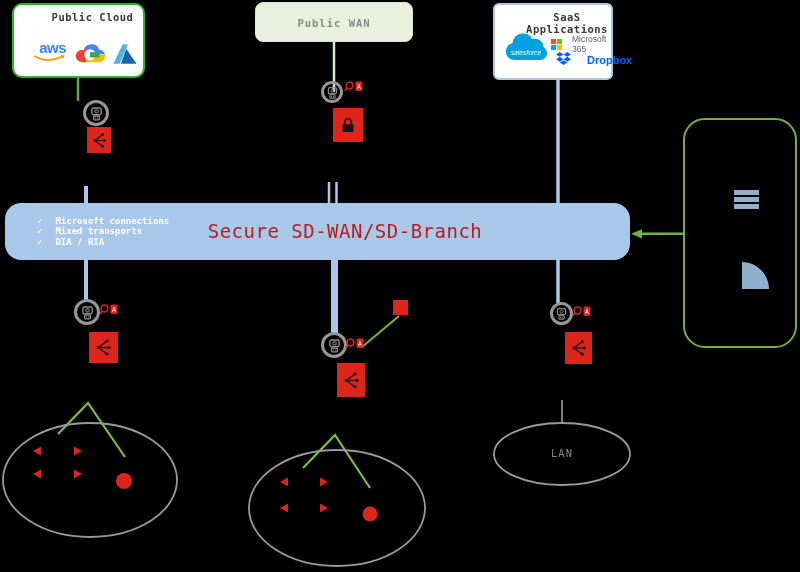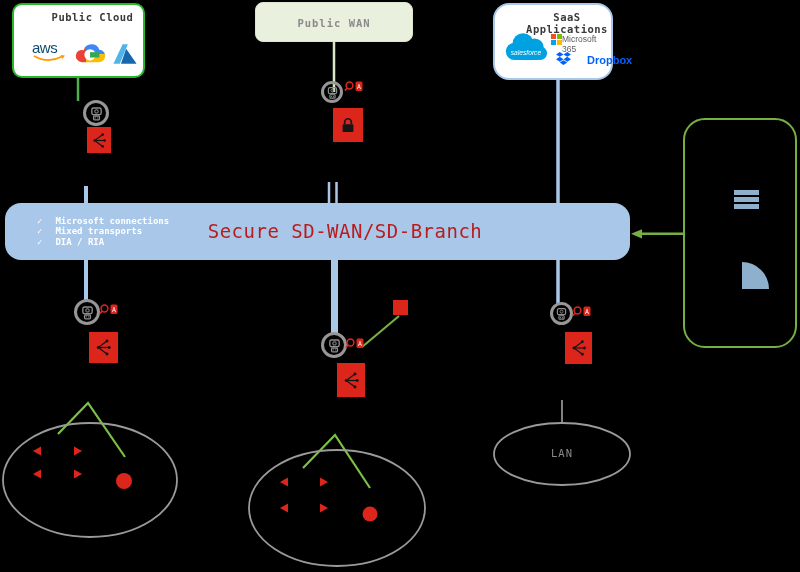--- a/index.html
+++ b/index.html
@@ -2,42 +2,42 @@
 <html><head>
 <meta charset="utf-8">
 <style>
   html,body{margin:0;padding:0;background:#000;}
   #canvas{position:relative;width:800px;height:572px;background:#000;
           font-family:"DejaVu Sans Mono", monospace;overflow:hidden;}
   .abs{position:absolute;}
   svg{display:block;}
   
   .cloudbox{background:#fff;border:2.5px solid #26b826;border-radius:10px;box-sizing:border-box;}
-  .saasbox{background:#fff;border:2.5px solid #a9c7e8;border-radius:16px;box-sizing:border-box;}
+  .saasbox{background:#fff;border:2.5px solid #a9c7e8;border-radius:6px;box-sizing:border-box;}
   .wanbox{background:#e9f1de;border:1px solid #dce8cc;border-radius:8px;box-sizing:border-box;}
   .boxtitle{position:absolute;left:0;right:0;top:6px;text-align:center;
             font-size:10.5px;font-weight:bold;color:#3a3a3a;letter-spacing:.5px;margin-left:28px;}
   .wantitle{position:absolute;left:0;right:0;top:0;height:100%;line-height:40px;text-align:center;
             font-size:10.5px;font-weight:bold;color:#8a8a8a;letter-spacing:1px;}
   
   .bar{background:#a9c7e8;border-radius:16px;}
   .bar-title{position:absolute;left:55px;right:0;top:0;height:57px;line-height:57px;
              text-align:center;font-size:19px;color:#b91c1c;letter-spacing:.5px;}
   .checks{position:absolute;left:32px;top:13px;color:#fff;font-size:9px;font-weight:bold;}
   .checks .row{display:flex;gap:13px;line-height:10.4px;white-space:nowrap;}
   
   .badge{border:3px solid #979797;border-radius:50%;box-sizing:border-box;
          display:flex;align-items:center;justify-content:center;}
   .redsq{background:#dd261b;display:flex;align-items:center;justify-content:center;}
   
   .appliance{border:2.5px solid #76b043;border-radius:22px;box-sizing:border-box;}
   .menu-bar{width:25px;height:4.5px;background:#8fb0cc;margin-bottom:2.5px;}
   .pie{width:27px;height:27px;background:#8fb0cc;border-top-right-radius:100%;}
-  .aws-word{font-family:"Liberation Sans", sans-serif;font-size:15px;font-weight:normal;
-            color:#0c4a6e;line-height:13px;letter-spacing:-0.5px;}
+  .aws-word{font-family:"Liberation Sans", sans-serif;font-size:15px;font-weight:bold;
+            color:#3b82f6;line-height:13px;letter-spacing:-0.5px;text-align:right;}
   .ms-grid{display:grid;grid-template-columns:5px 5px;grid-template-rows:5px 5px;gap:1px;}
   .ms-label{font-family:"Liberation Sans", sans-serif;font-size:8.5px;color:#5e5e5e;}
   .dbx-label{font-family:"Liberation Sans", sans-serif;font-size:11px;font-weight:bold;color:#0061fe;}
   .lan-label{font-size:10.5px;font-weight:normal;color:#8a8a8a;letter-spacing:1px;text-align:center;}
 </style>
 </head>
 <body>
 
 <div id="canvas">
 
@@ -125,21 +125,21 @@
         <g fill="#00a1e0">
           <circle cx="13" cy="21" r="9"></circle>
             <circle cx="22" cy="13" r="11"></circle>
           <circle cx="34" cy="17" r="9.5"></circle>
             <circle cx="40" cy="23" r="7"></circle>
           <rect x="9" y="18" width="34" height="12" rx="6"></rect>
         </g>
         <text x="25" y="25" text-anchor="middle" font-size="7" font-style="italic" fill="#fff" font-family="Liberation Sans, sans-serif">salesforce</text>
       </svg>
     </div>
-    <div class="abs" style="left:56px;top:29px;display:flex;align-items:flex-start;gap:0">
+    <div class="abs" style="left:56px;top:29px;display:flex;align-items:center;gap:10px">
       <div class="ms-grid">
         <div style="background:#f25022"></div>
           <div style="background:#7fba00"></div>
         <div style="background:#00a4ef"></div>
           <div style="background:#ffb900"></div>
       </div>
       <span class="ms-label">Microsoft 365</span>
     </div>
     <div class="abs" style="left:61px;top:47px;display:flex;align-items:flex-end;gap:16px">
       <svg width="15" height="14" viewBox="0 0 16 15">

